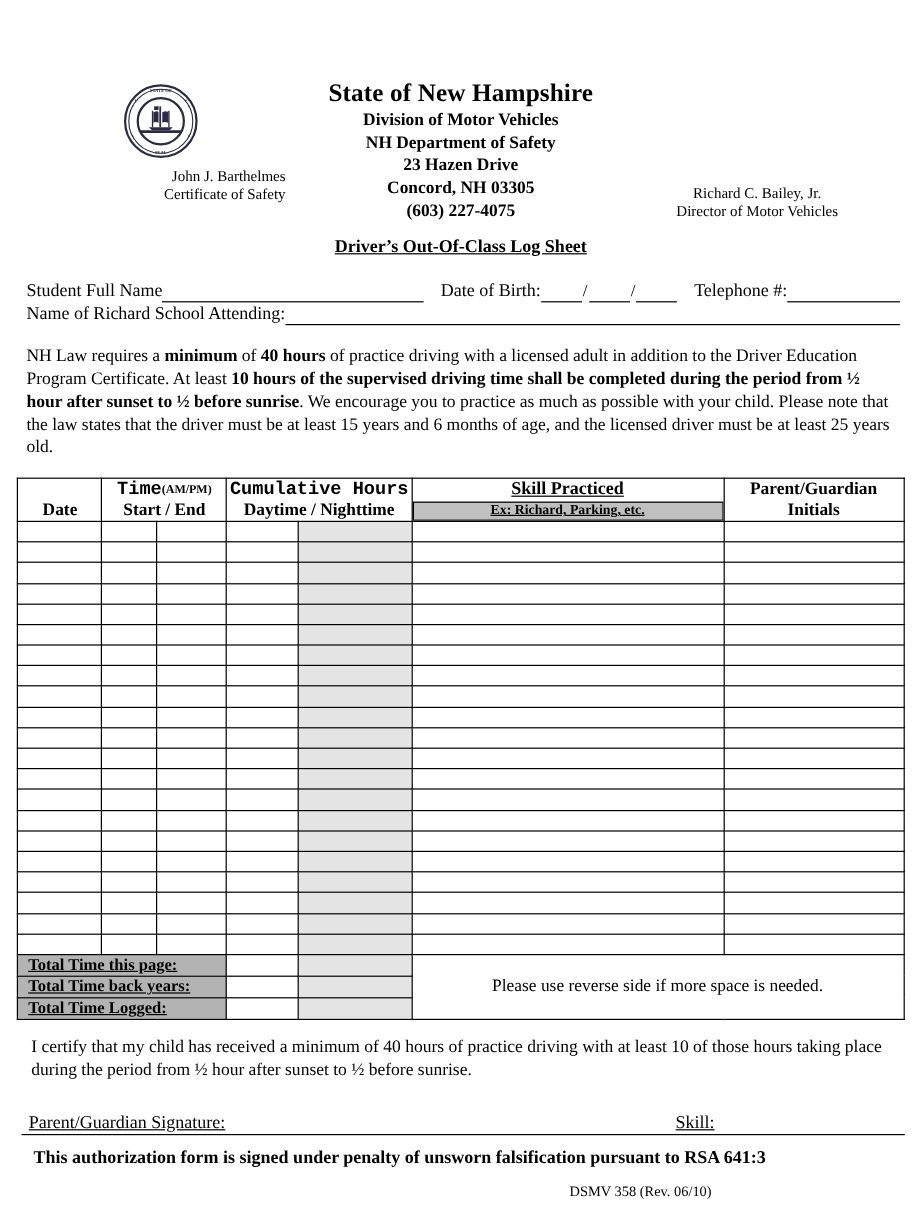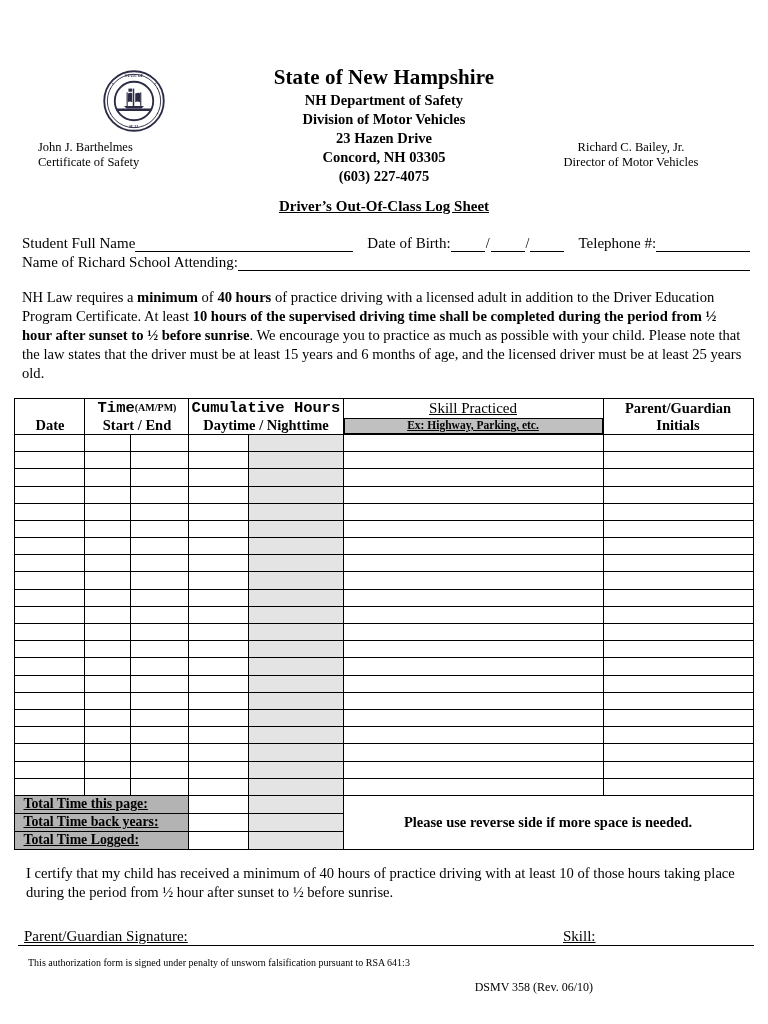--- a/index.html
+++ b/index.html
@@ -41,28 +41,28 @@
     width: 62px;
     height: 62px;
     margin: 0 auto;
     display: block;
   }
   .left-official {
     position: absolute;
     left: 38px;
     top: 78px;
     width: 200px;
-    text-align: left;
+    text-align: right;
     font-size: 12.5px;
     line-height: 1.22;
   }
   .right-official {
     position: absolute;
     right: 22px;
-    top: 78px;
+    top: 92px;
     width: 230px;
     text-align: center;
     font-size: 12.5px;
     line-height: 1.22;
   }
   .center-block {
     position: absolute;
     left: 0;
     right: 0;
     top: 2px;
@@ -151,21 +151,21 @@
   .hdr .ampm { font-size: 10px; font-weight: bold; vertical-align: 1px; }
   .hdr-stack { line-height: 1.18; }
   .skill-hdr {
     background: #c0c0c0;
     text-align: center;
     vertical-align: bottom;
     padding: 0 6px 2px 6px;
   }
   .skill-title {
     font-size: 15px;
-    font-weight: normal;
+    font-weight: bold;
     text-decoration: underline;
     line-height: 1.15;
   }
   .skill-ex {
     border: 1.3px solid #000;
     background: #c0c0c0;
     font-size: 11.5px;
     font-weight: bold;
     text-decoration: underline;
     text-align: center;
@@ -179,21 +179,21 @@
     font-weight: bold;
     font-size: 13.8px;
     text-decoration: underline;
     text-align: left;
     padding-left: 8px;
     height: 17px;
   }
   td.reverse-note {
     text-align: center;
     vertical-align: middle;
-    font-weight: bold;
+    font-weight: normal;
     font-size: 14.5px;
     background: #ffffff;
   }
 
   
   .certify {
     margin: 14px 24px 0 26px;
     font-size: 14.6px;
     line-height: 1.33;
   }
@@ -211,22 +211,22 @@
     text-decoration: underline;
   }
   .sig-date {
     position: absolute;
     left: 545px;
     bottom: 0px;
     text-decoration: underline;
   }
   .penalty {
     margin: 11px 0 0 28px;
-    font-size: 10px;
-    font-weight: normal;
+    font-size: 15px;
+    font-weight: bold;
   }
   .formnum {
     margin-top: 12px;
     margin-right: 175px;
     text-align: right;
     font-size: 12px;
   }
 </style>
 </head>
 <body>
@@ -261,22 +261,22 @@
           <circle cx="84" cy="22" r="1"></circle>
             <circle cx="88" cy="30" r="1"></circle>
           <circle cx="12" cy="70" r="1"></circle>
             <circle cx="88" cy="70" r="1"></circle>
         </g>
       </svg>
     </div>
 
     <div class="center-block">
       <div class="org-title">State of New Hampshire</div>
+      <div class="org-line">Division of Motor Vehicles</div>
       <div class="org-line">NH Department of Safety</div>
-      <div class="org-line">Division of Motor Vehicles</div>
       <div class="org-line">23 Hazen Drive</div>
       <div class="org-line">Concord, NH 03305</div>
       <div class="org-line">(603) 227-4075</div>
     </div>
 
     <div class="left-official">
       <div>John J. Barthelmes</div>
       <div>Certificate of Safety</div>
     </div>
 
@@ -335,21 +335,21 @@
           </div>
         </th>
         <th class="hdr" colspan="2">
           <div class="hdr-stack">
             <span class="big">Cumulative Hours</span>
             <span class="sub">Daytime  /  Nighttime</span>
           </div>
         </th>
         <th class="skill-hdr">
           <div class="skill-title">Skill Practiced</div>
-          <div class="skill-ex">Ex: Highway, Parking, etc.</div>
+          <div class="skill-ex">Ex: Richard, Parking, etc.</div>
         </th>
         <th class="hdr">
           <div class="hdr-stack">
             <span class="sub">Parent/Guardian</span>
             <span class="sub">Initials</span>
           </div>
         </th>
       </tr>
     </thead>
     <tbody id="log-body">

